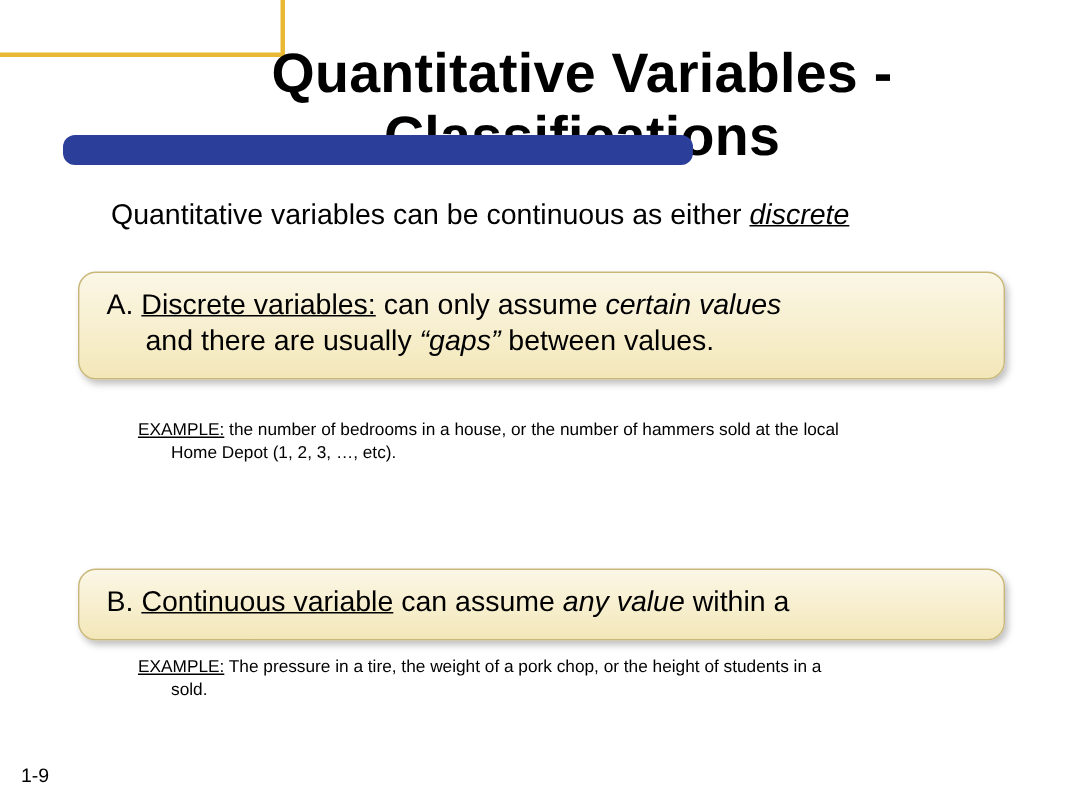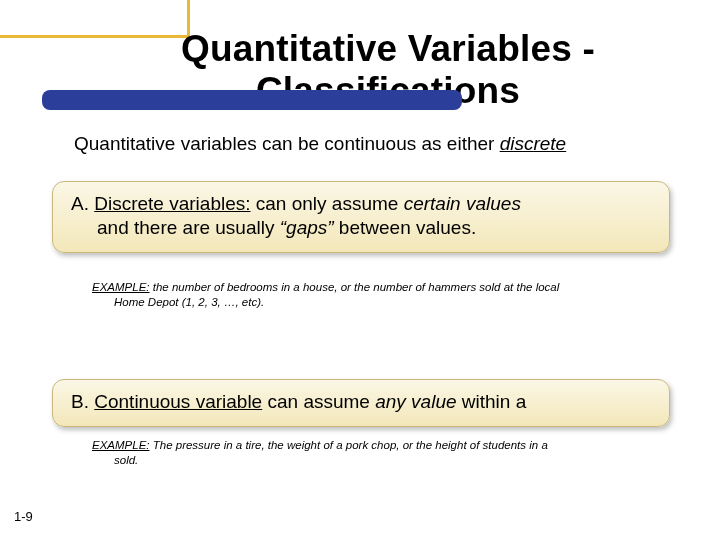--- a/index.html
+++ b/index.html
@@ -68,21 +68,20 @@
   .box-b { top: 355px; margin-top: 24px; }
   .box .label { display: inline; }
   .box .hang { display: block; padding-left: 26px; }
   .example {
     position: absolute;
     left: 92px;
     right: 56px;
     font-size: 11.5px;
     color: #000;
     line-height: 1.3;
-    font-style: italic;
   }
   .example-a { top: 280px; }
   .example-b { top: 438px; }
   .example .exlabel { text-decoration: underline; }
   .example .exhang { display: block; padding-left: 22px; }
   .page-num {
     position: absolute;
     left: 14px;
     bottom: 16px;
     font-size: 13px;

